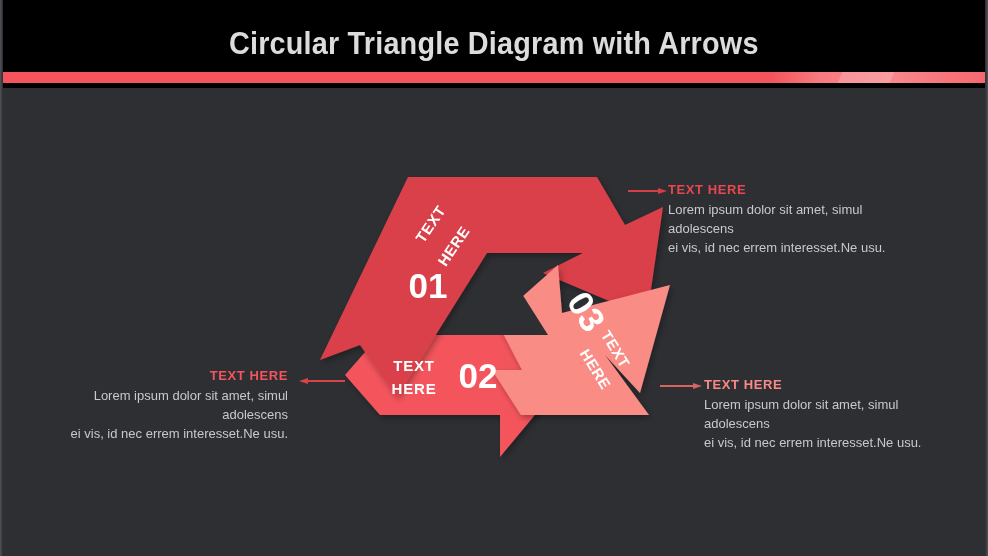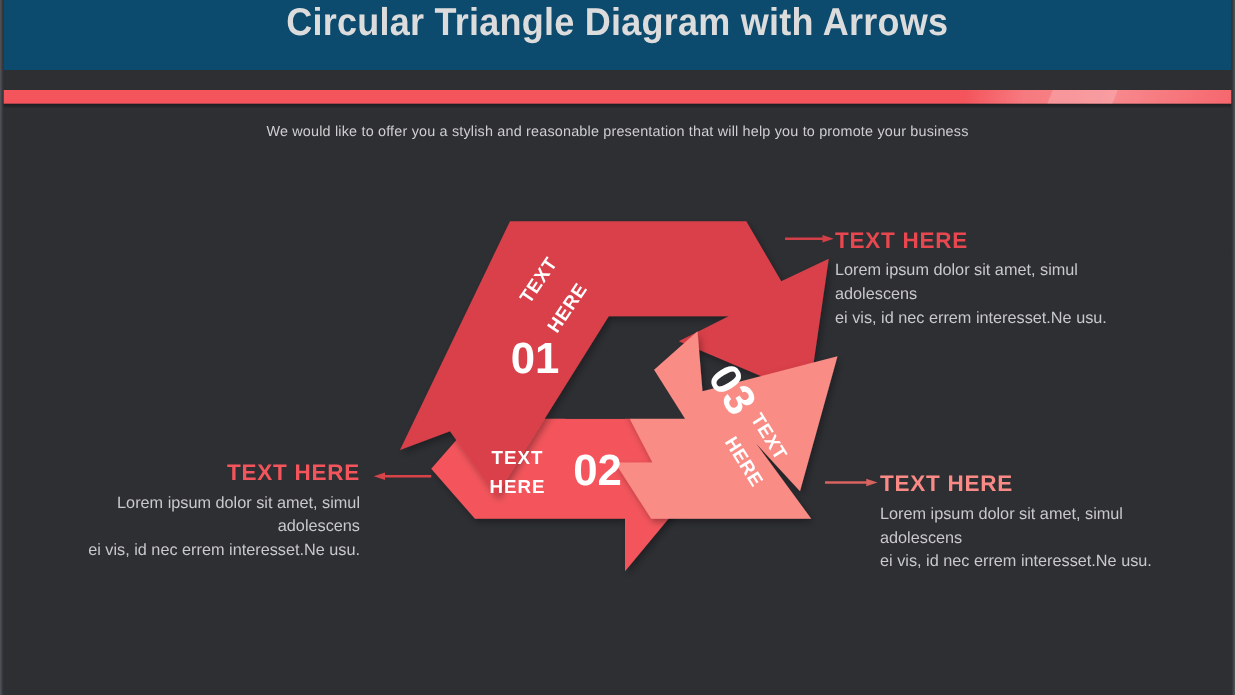--- a/index.html
+++ b/index.html
@@ -35,23 +35,24 @@
     background: linear-gradient(to left, #55565b, #3a3b40 60%, #2e2f33);
     z-index: 40;
     pointer-events: none;
   }
 
   
   .header-band {
     position: absolute;
     left: 0; top: 0;
     width: 100%;
-    height: 56px;
-    background: #0c4a6e;
+    height: 88px;
+    background: #000000;
     display: flex;
+    align-items: center;
     justify-content: center;
   }
   .header-title {
     font-size: 31px;
     font-weight: bold;
     color: #dcdcdc;
     letter-spacing: 0.2px;
     font-family: "Liberation Sans Narrow", "Liberation Sans", sans-serif;
     transform: scaleX(0.93);
     white-space: nowrap;
@@ -101,21 +102,21 @@
     left: 300px;
     top: 165px;
     width: 400px;
     height: 350px;
   }
   #diagram svg { display: block; width: 400px; height: 350px; overflow: visible; }
 
   
   .callout { position: absolute; }
   .callout .cl-title {
-    font-size: 18px;
+    font-size: 13px;
     font-weight: bold;
     letter-spacing: 0.6px;
     margin-bottom: 4px;
   }
   .callout .cl-body {
     font-size: 13px;
     line-height: 1.45;
     color: #c9c9cc;
   }
 
@@ -152,21 +153,20 @@
 
   <div class="header-band">
     <div class="header-title">Circular Triangle Diagram with Arrows</div>
   </div>
   <div class="accent-bar">
     <div class="sheen"></div>
     <div class="sheen2"></div>
   </div>
   <div class="accent-bar-shadow"></div>
 
-  <div class="subtitle">We would like to offer you a stylish and reasonable presentation that will help you to promote your business</div>
 
   <div id="diagram">
     <svg viewBox="0 0 400 350" xmlns="http://www.w3.org/2000/svg">
       <defs>
         <filter id="sh" x="-30%" y="-30%" width="170%" height="170%">
           <feDropShadow dx="2" dy="3" stdDeviation="3" flood-color="#000000" flood-opacity="0.32"></feDropShadow>
         </filter>
       </defs>
 
       <g filter="url(#sh)">

